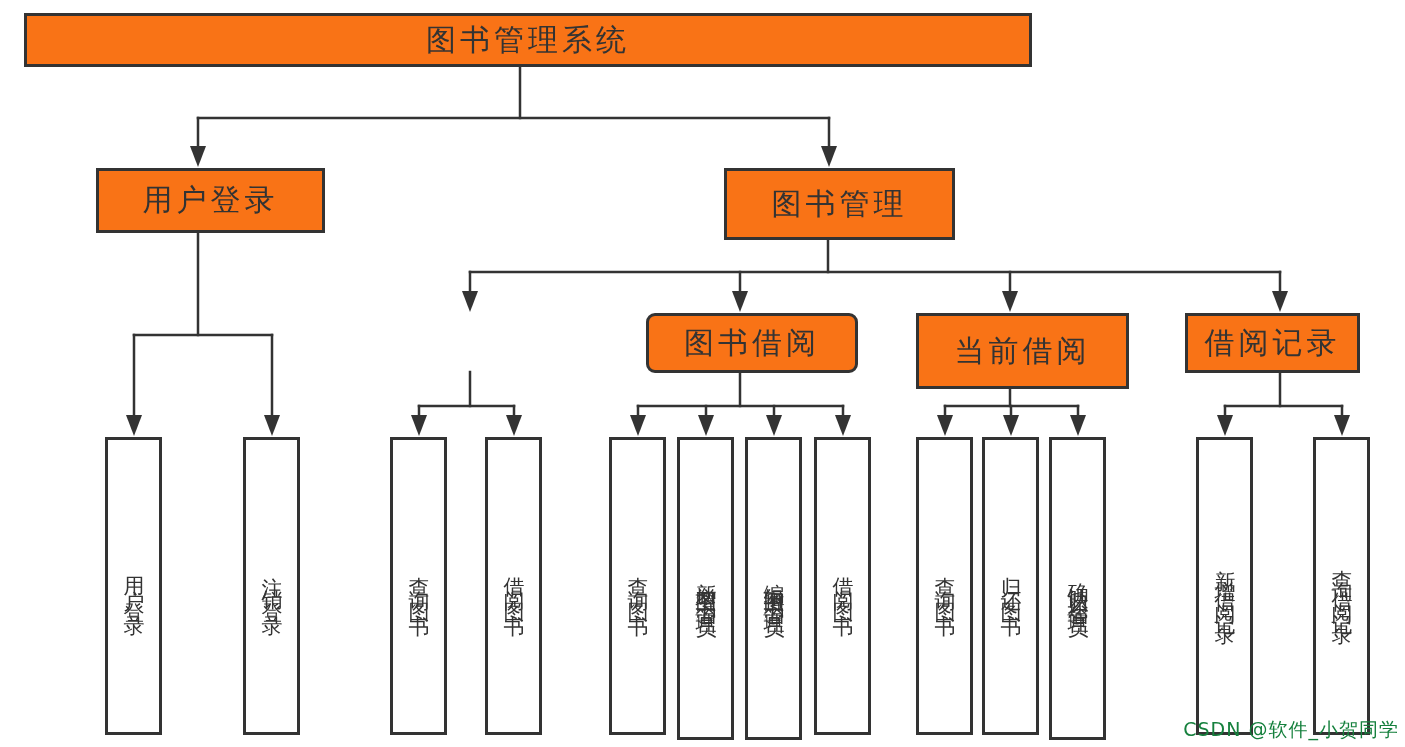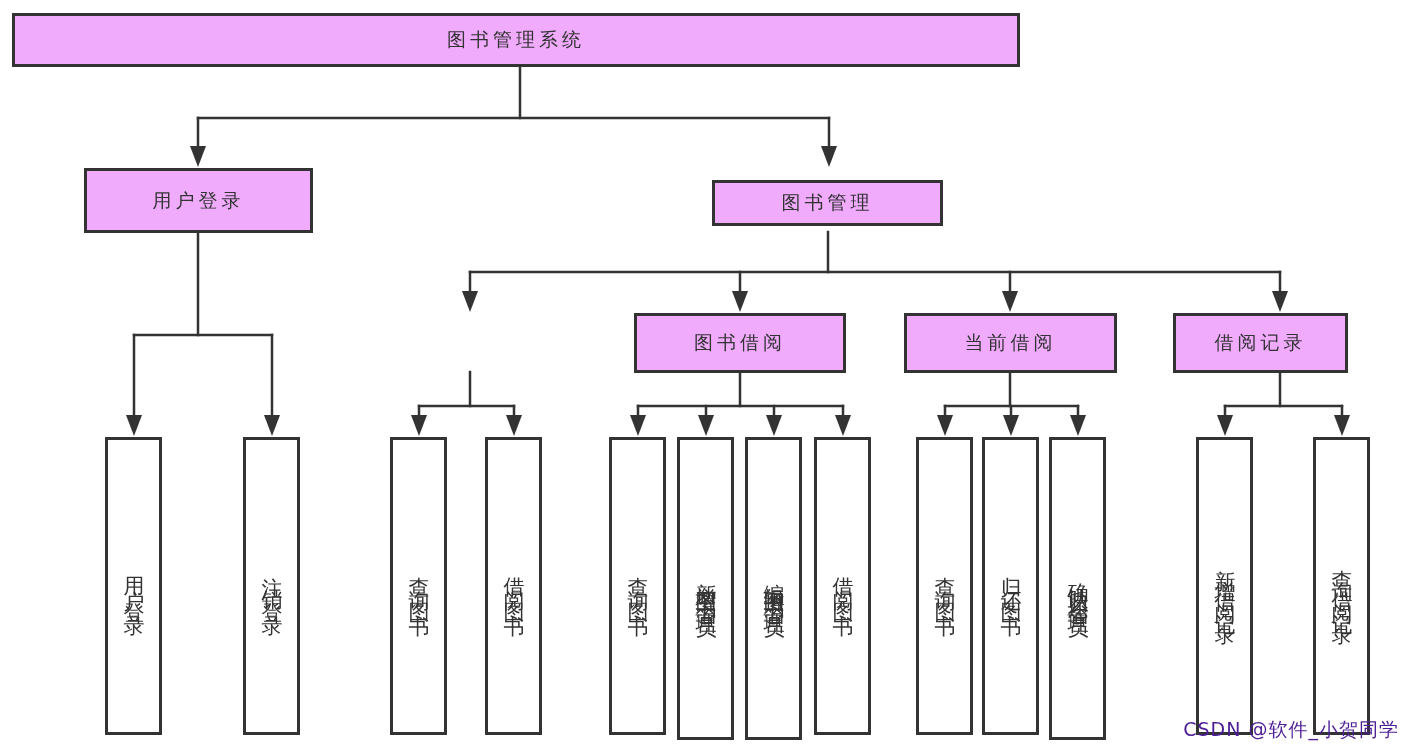--- a/index.html
+++ b/index.html
@@ -18,38 +18,39 @@
   }
   svg.connectors {
     position: absolute;
     left: 0; top: 0;
     width: 1405px;
     height: 747px;
   }
   .box {
     position: absolute;
     box-sizing: border-box;
-    background: #f0abfc;
+    background: #f97316;
     border: 3px solid #333333;
     display: flex;
     align-items: center;
     justify-content: center;
-    font-size: 19px;
+    font-size: 30px;
     letter-spacing: 4px;
     white-space: nowrap;
+    margin-left: 12px;
   }
   
   #box-root          { left: 12px;   top: 13px;  width: 1008px; height: 54px; }
   
   #box-user-login    { left: 84px;   top: 168px; width: 229px;  height: 65px; }
-  #box-book-mgmt     { left: 712px;  top: 180px; width: 231px;  height: 46px; }
+  #box-book-mgmt     { left: 712px;  top: 168px; width: 231px;  height: 72px; }
   
   #box-new-books     { left: 363px;  top: 313px; width: 214px;  height: 60px; }
-  #box-book-borrow   { left: 634px;  top: 313px; width: 212px;  height: 60px; }
-  #box-current       { left: 904px;  top: 313px; width: 213px;  height: 60px; }
+  #box-book-borrow   { left: 634px;  top: 313px; width: 212px;  height: 60px; border-radius: 9px; }
+  #box-current       { left: 904px;  top: 313px; width: 213px;  height: 76px; }
   #box-records       { left: 1173px; top: 313px; width: 175px;  height: 60px; }
   
   .leaf {
     position: absolute;
     top: 437px;
     width: 57px;
     height: 298px;
     box-sizing: border-box;
     background: #ffffff;
     border: 3px solid #333333;
@@ -78,21 +79,21 @@
   #leaf-query-cur       { left: 916px;  }
   #leaf-return-book     { left: 982px;  }
   #leaf-confirm-return  { left: 1049px; }
   #leaf-add-record      { left: 1196px; }
   #leaf-query-record    { left: 1313px; }
   .watermark {
     position: absolute;
     right: 6px;
     bottom: 4px;
     font-size: 19px;
-    color: #4c1d95;
+    color: #15803d;
     letter-spacing: 1px;
     white-space: nowrap;
   }
 </style>
 </head>
 <body>
 
 <div class="stage">
 
   <svg class="connectors" viewBox="0 0 1405 747" xmlns="http://www.w3.org/2000/svg">

